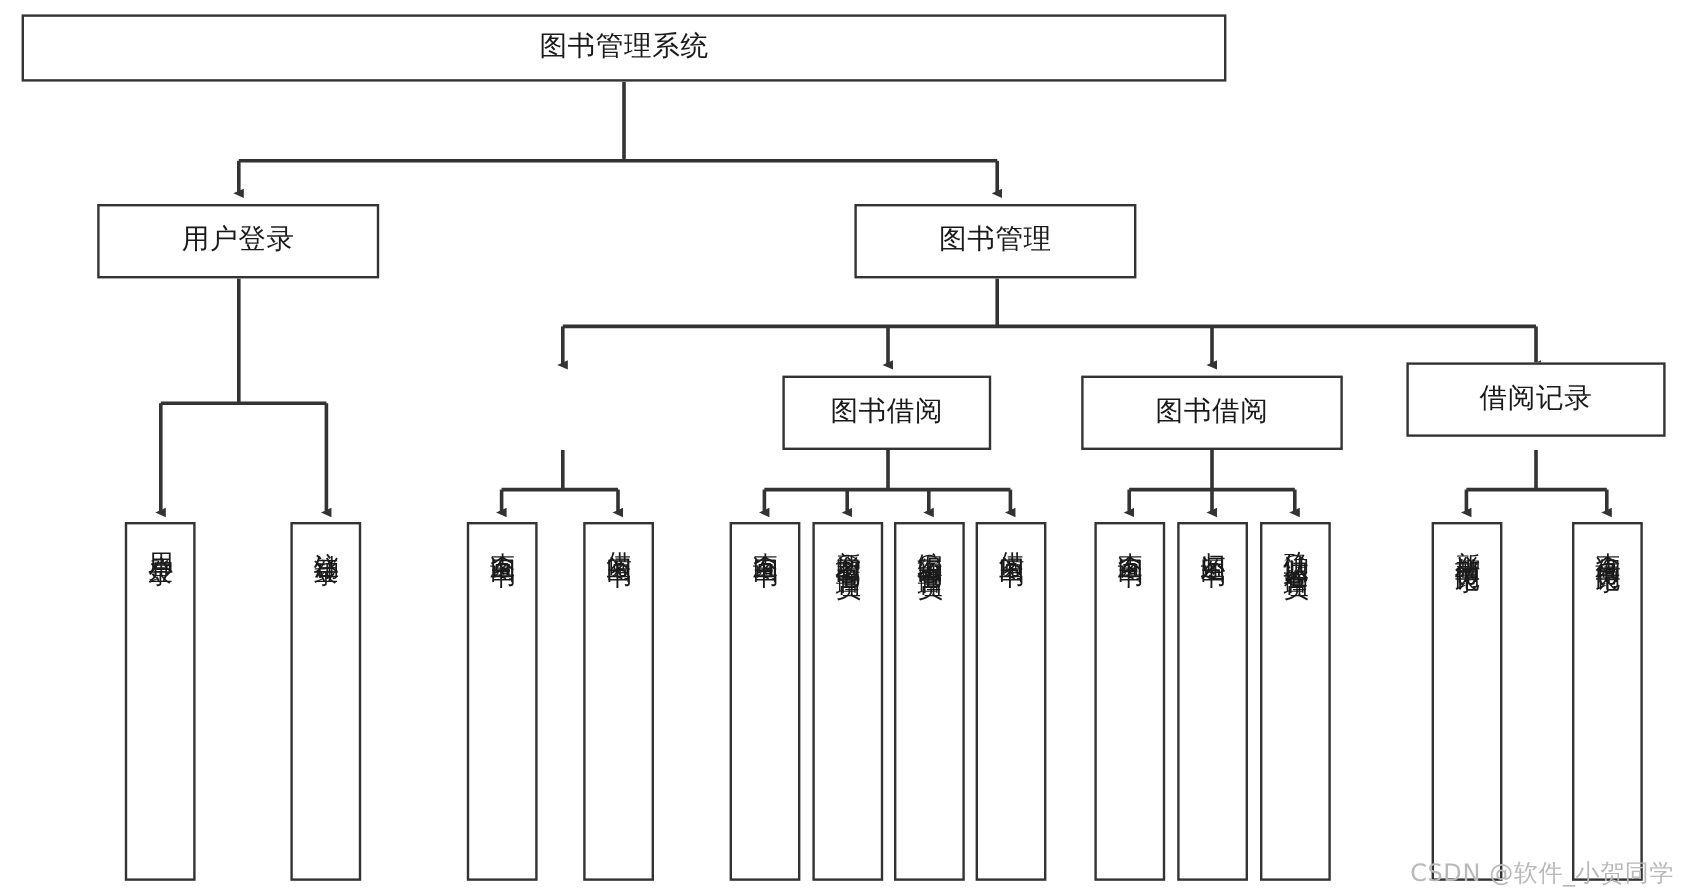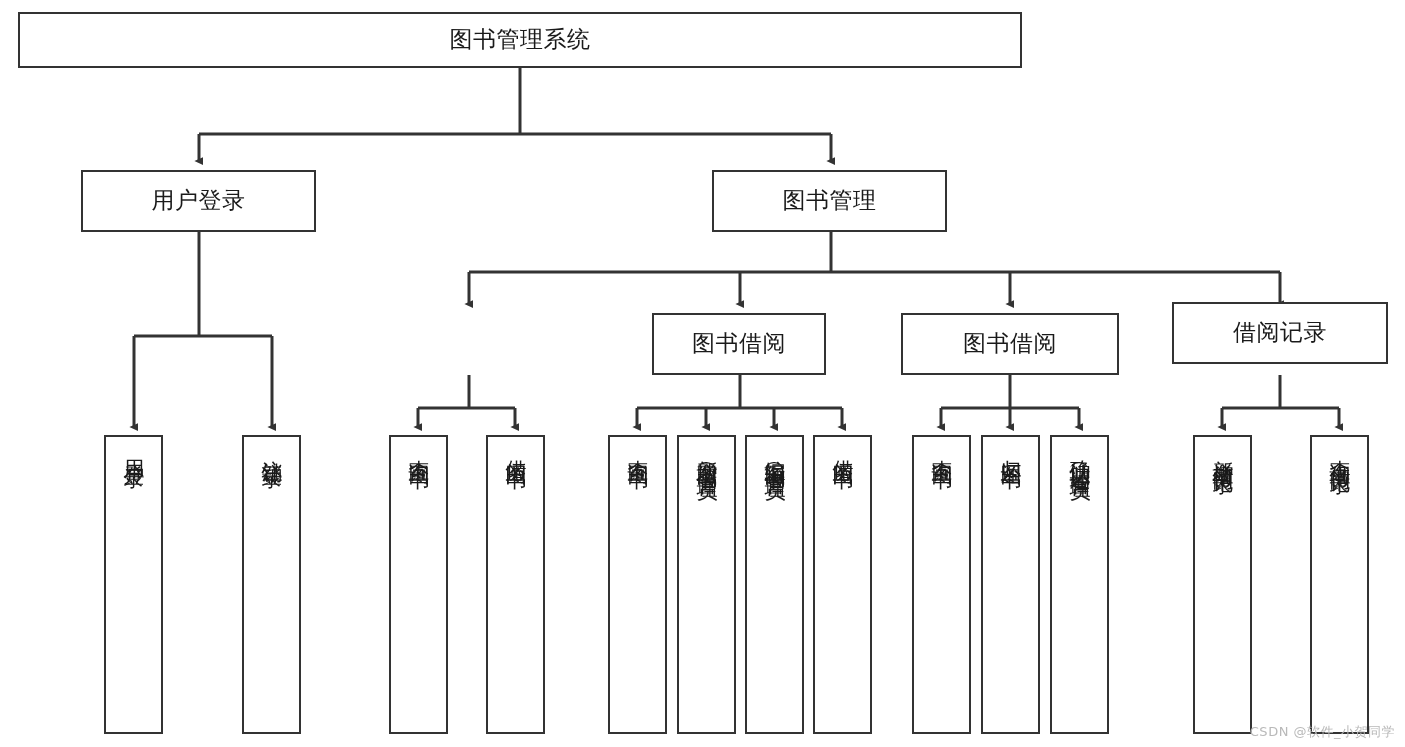--- a/index.html
+++ b/index.html
@@ -59,21 +59,21 @@
     writing-mode: vertical-rl;
     text-orientation: upright;
     line-height: 1.0;
     letter-spacing: 3px;
     white-space: nowrap;
   }
   #watermark {
     position: absolute;
     right: 10px;
     bottom: 6px;
-    font-size: 13px;
+    font-size: 20px;
     color: #b9b9b9;
     letter-spacing: 0.5px;
     white-space: nowrap;
     font-family: "DejaVu Sans", "Liberation Sans", sans-serif;
     margin-left: 16px;
   }
 </style>
 </head>
 <body>
 

